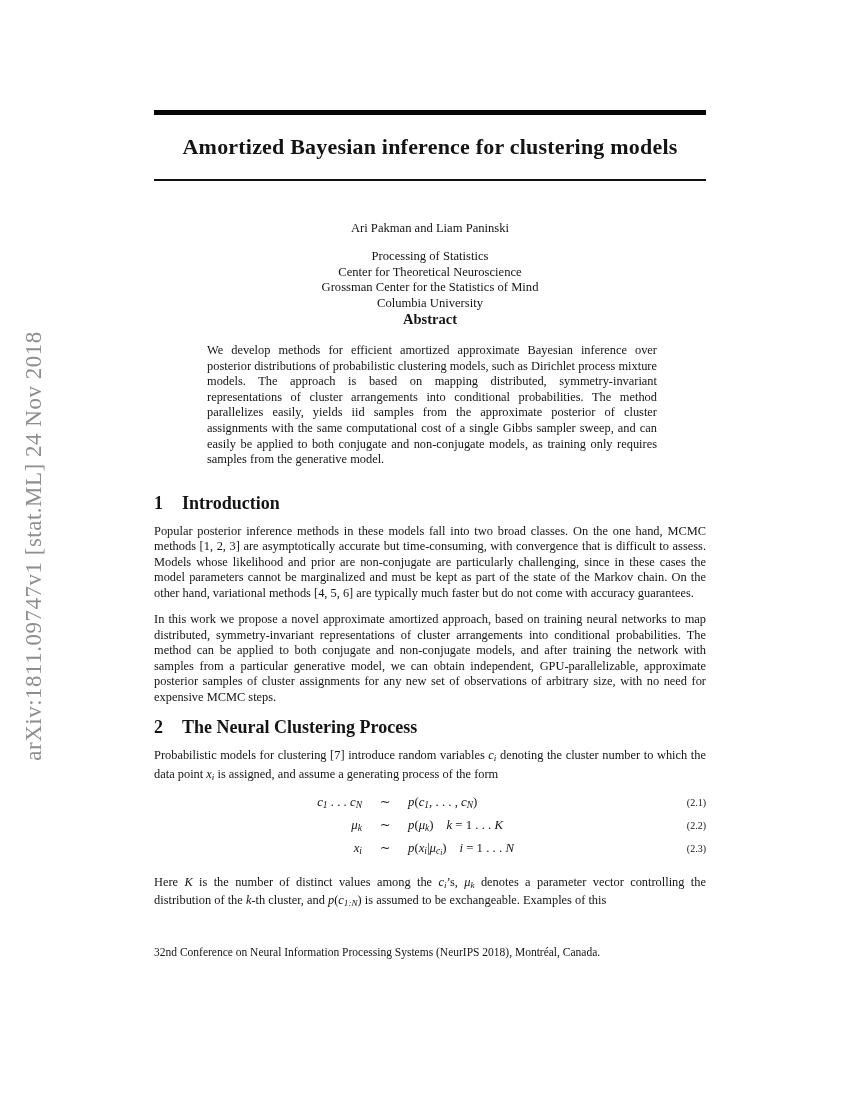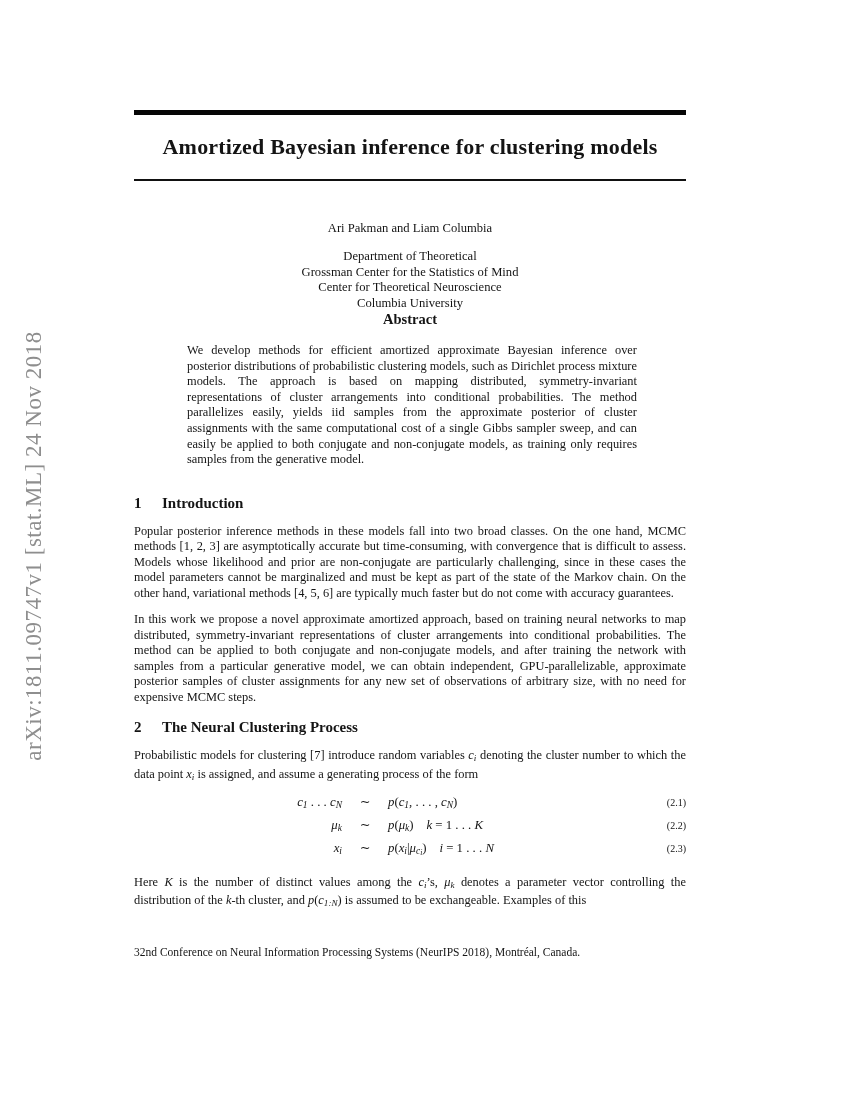--- a/index.html
+++ b/index.html
@@ -21,21 +21,21 @@
     transform: rotate(-90deg);
     transform-origin: center;
     text-align: center;
     font-size: 23px;
     letter-spacing: 0.5px;
     color: #8e8e8e;
     white-space: nowrap;
   }
   .content {
     position: absolute;
-    left: 134px;
+    left: 154px;
     top: 0;
     width: 552px;
     font-family: Liberation Serif, serif;
   }
   .rule-thick { margin-top: 110px; height: 5px; background: #060606; }
   .rule-thin  { margin-top: 17px;  height: 2px; background: #111111; }
   .paper-title {
     margin: 17px 0 0 0;
     font-size: 22px;
     line-height: 30px;
@@ -60,21 +60,21 @@
     font-size: 14.5px;
     font-weight: bold;
   }
   .abstract-text {
     margin: 15px 49px 8px 53px;
     font-size: 12.4px;
     line-height: 15.6px;
     text-align: justify;
   }
   .section-heading {
-    font-size: 15px;
+    font-size: 18px;
     font-weight: bold;
     line-height: 19px;
   }
   .section-heading .sec-num { display: inline-block; min-width: 10px; }
   .section-heading .sec-title { margin-left: 18px; }
   .sh-1 { margin-top: 26px; }
   .sh-2 { margin-top: 13px; }
   p.body-par {
     margin: 11px 0 0 0;
     font-size: 12.4px;
@@ -107,26 +107,26 @@
   <div class="arxiv-sidebar">arXiv:1811.09747v1  [stat.ML]  24 Nov 2018</div>
 
   <div class="content">
 
     <div class="rule-thick"></div>
 
     <h1 class="paper-title">Amortized Bayesian inference for clustering models</h1>
 
     <div class="rule-thin"></div>
 
-    <div class="authors">Ari Pakman and Liam Columbia</div>
+    <div class="authors">Ari Pakman and Liam Paninski</div>
 
     <div class="affiliation">
-      <div>Department of Theoretical</div>
+      <div>Processing of Statistics</div>
+      <div>Center for Theoretical Neuroscience</div>
       <div>Grossman Center for the Statistics of Mind</div>
-      <div>Center for Theoretical Neuroscience</div>
       <div>Columbia University</div>
     </div>
 
     <div class="abstract-heading">Abstract</div>
 
     <div class="abstract-text">We develop methods for efficient amortized approximate Bayesian inference over posterior distributions of probabilistic clustering models, such as Dirichlet process mixture models. The approach is based on mapping distributed, symmetry-invariant representations of cluster arrangements into conditional probabilities. The method parallelizes easily, yields iid samples from the approximate posterior of cluster assignments with the same computational cost of a single Gibbs sampler sweep, and can easily be applied to both conjugate and non-conjugate models, as training only requires samples from the generative model.</div>
 
     <div class="section-heading sh-1">
       <span class="sec-num">1</span><span class="sec-title">Introduction</span>
     </div>

